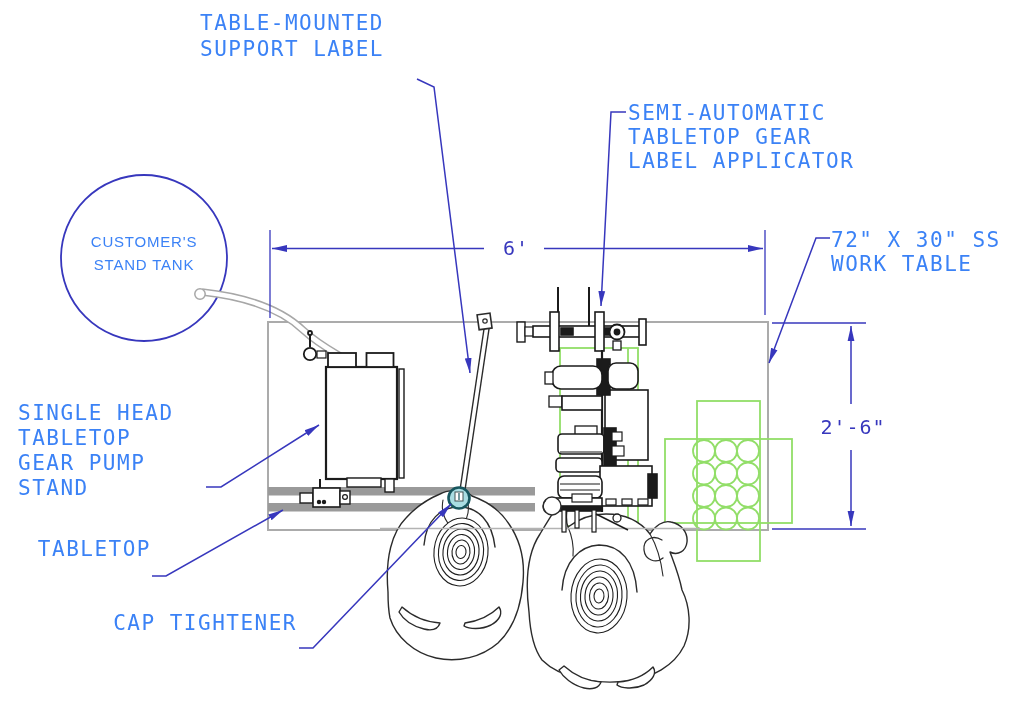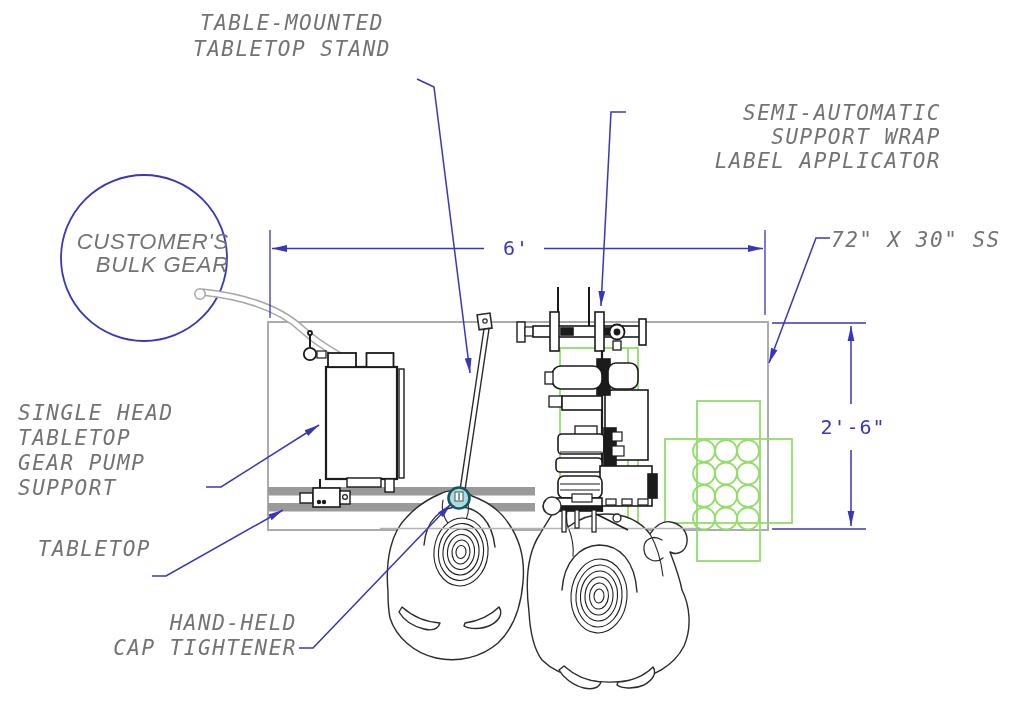--- a/index.html
+++ b/index.html
@@ -1,29 +1,29 @@
 <!DOCTYPE html>
 <html><head>
 <meta charset="utf-8">
 <style>
   html,body{margin:0;padding:0;background:#ffffff;}
   .canvas{position:relative;width:1024px;height:703px;background:#ffffff;overflow:hidden;
           font-family:"DejaVu Sans Mono", monospace;}
   svg{position:absolute;left:0;top:0;}
-  .cad-label{position:absolute;color:#737373;font-size:21px;line-height:25px;
-             letter-spacing:1.5px;white-space:nowrap;font-style:italic;}
+  .cad-label{position:absolute;color:#3b82f6;font-size:21px;line-height:25px;
+             letter-spacing:1.5px;white-space:nowrap;}
   .cad-label span{display:block;}
   .lbl-support{left:140px;top:10px;width:304px;text-align:center;line-height:26px;}
-  .lbl-applicator{left:628px;top:101px;width:270px;text-align:right;line-height:24px;margin-left:43px;}
+  .lbl-applicator{left:628px;top:101px;width:270px;text-align:left;line-height:24px;}
   .lbl-worktable{left:831px;top:228px;width:190px;text-align:left;line-height:24px;}
   .lbl-filler{left:18px;top:401px;width:186px;}
   .lbl-railkit{left:15px;top:537px;width:136px;text-align:right;line-height:24px;}
   .lbl-captightener{left:98px;top:611px;width:199px;text-align:right;}
-  .lbl-bulktank{left:59px;top:230px;width:170px;text-align:right;
-                font-family:"Liberation Sans", sans-serif;font-size:22px;
+  .lbl-bulktank{left:59px;top:230px;width:170px;text-align:center;
+                font-family:"Liberation Sans", sans-serif;font-size:15px;
                 line-height:23px;letter-spacing:0.8px;}
   .dim-text{position:absolute;color:#3737bd;font-size:20px;line-height:24px;
             letter-spacing:1px;text-align:center;background:#ffffff;}
   .dim-width{left:488px;top:236px;width:56px;}
   .dim-depth{left:814px;top:415px;width:78px;}
 </style>
 </head>
 <body>
 
 <div class="canvas">
@@ -229,50 +229,50 @@
     <polyline points="626,112 611,112 601,306" marker-end="url(#arr)"></polyline>
     <polyline points="830,238 816,238 769,363" marker-end="url(#arr)"></polyline>
     <polyline points="206,487 221,487 319,425" marker-end="url(#arr)"></polyline>
     <polyline points="152,576 166,576 283,510" marker-end="url(#arr)"></polyline>
     <polyline points="299,648 313,648 451,504" marker-end="url(#arr)"></polyline>
   </g>
 </svg>
 
   <div class="cad-label lbl-support">
     <span>TABLE-MOUNTED</span>
-    <span>TABLETOP STAND</span>
+    <span>SUPPORT LABEL</span>
   </div>
 
   <div class="cad-label lbl-applicator">
     <span>SEMI-AUTOMATIC</span>
-    <span>SUPPORT WRAP</span>
+    <span>TABLETOP GEAR</span>
     <span>LABEL APPLICATOR</span>
   </div>
 
   <div class="cad-label lbl-worktable">
     <span>72" X 30" SS</span>
+    <span>WORK TABLE</span>
   </div>
 
   <div class="cad-label lbl-bulktank">
     <span>CUSTOMER'S</span>
-    <span>BULK GEAR</span>
+    <span>STAND TANK</span>
   </div>
 
   <div class="cad-label lbl-filler">
     <span>SINGLE HEAD</span>
     <span>TABLETOP</span>
     <span>GEAR PUMP</span>
-    <span>SUPPORT</span>
+    <span>STAND</span>
   </div>
 
   <div class="cad-label lbl-railkit">
     <span>TABLETOP</span>
   </div>
 
   <div class="cad-label lbl-captightener">
-    <span>HAND-HELD</span>
     <span>CAP TIGHTENER</span>
   </div>
 
   <div class="dim-text dim-width">6'</div>
   <div class="dim-text dim-depth">2'-6"</div>
 
 </div>
 
 </body></html>

